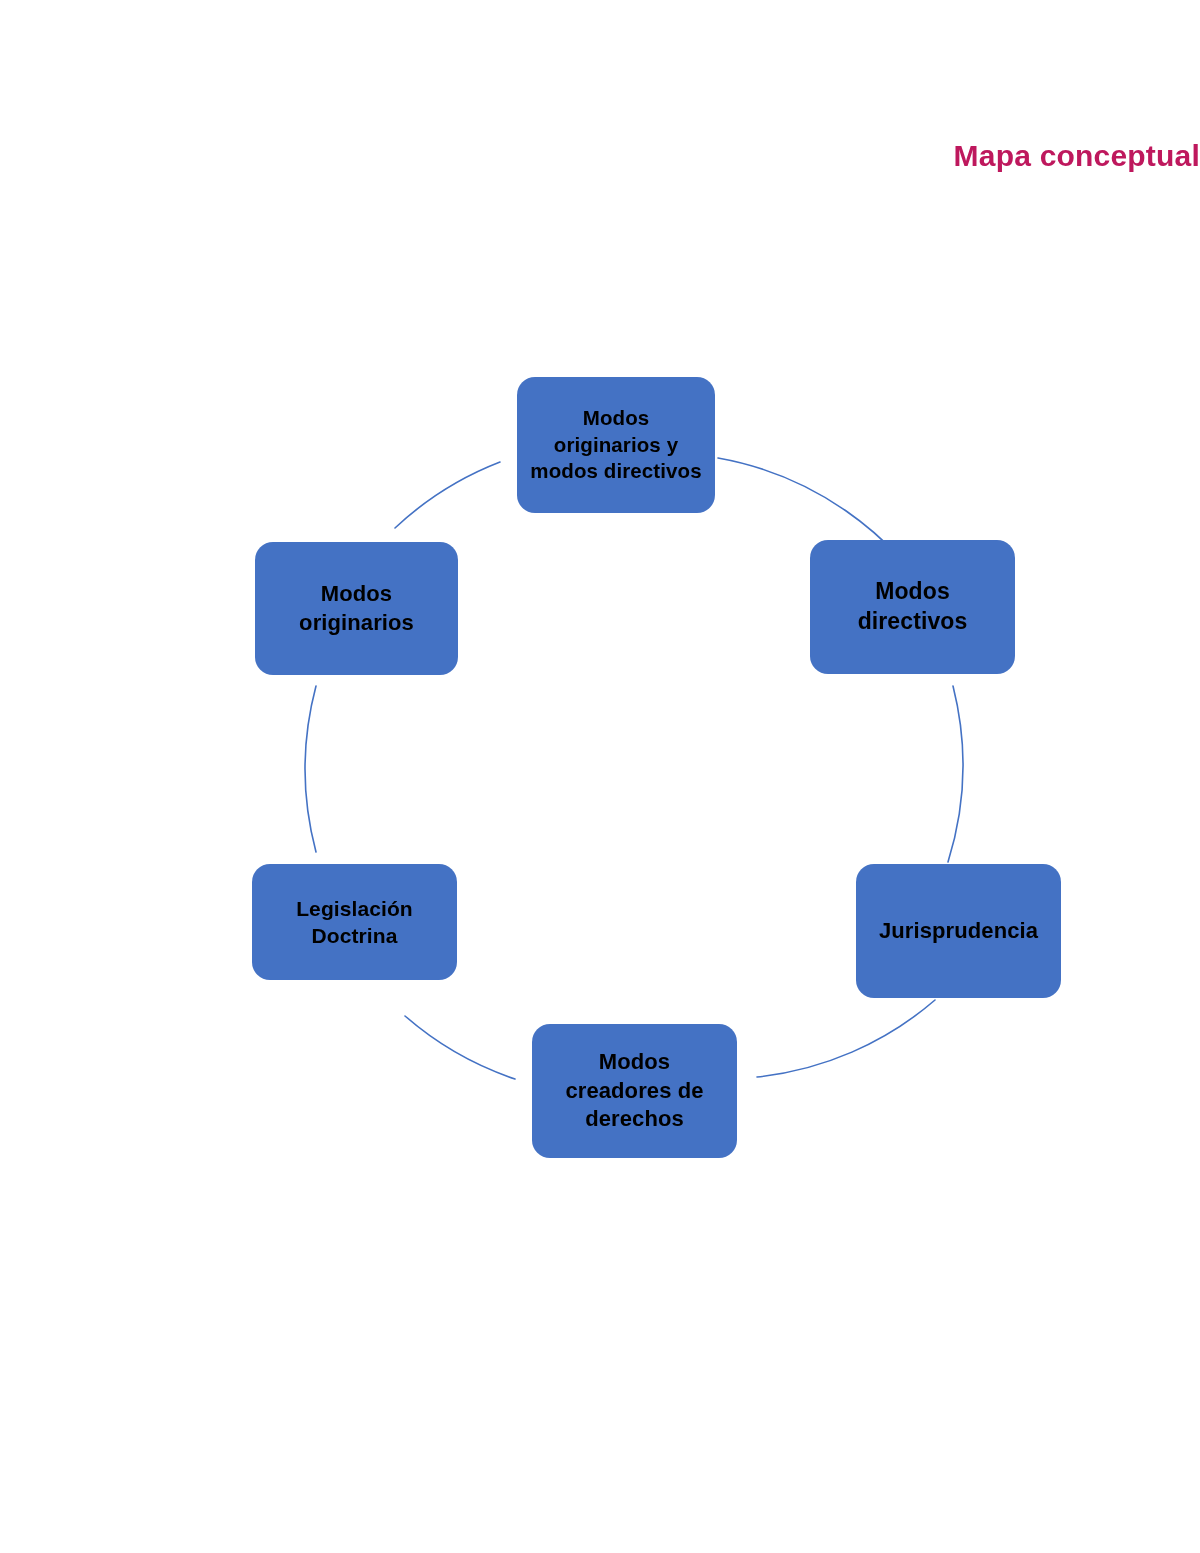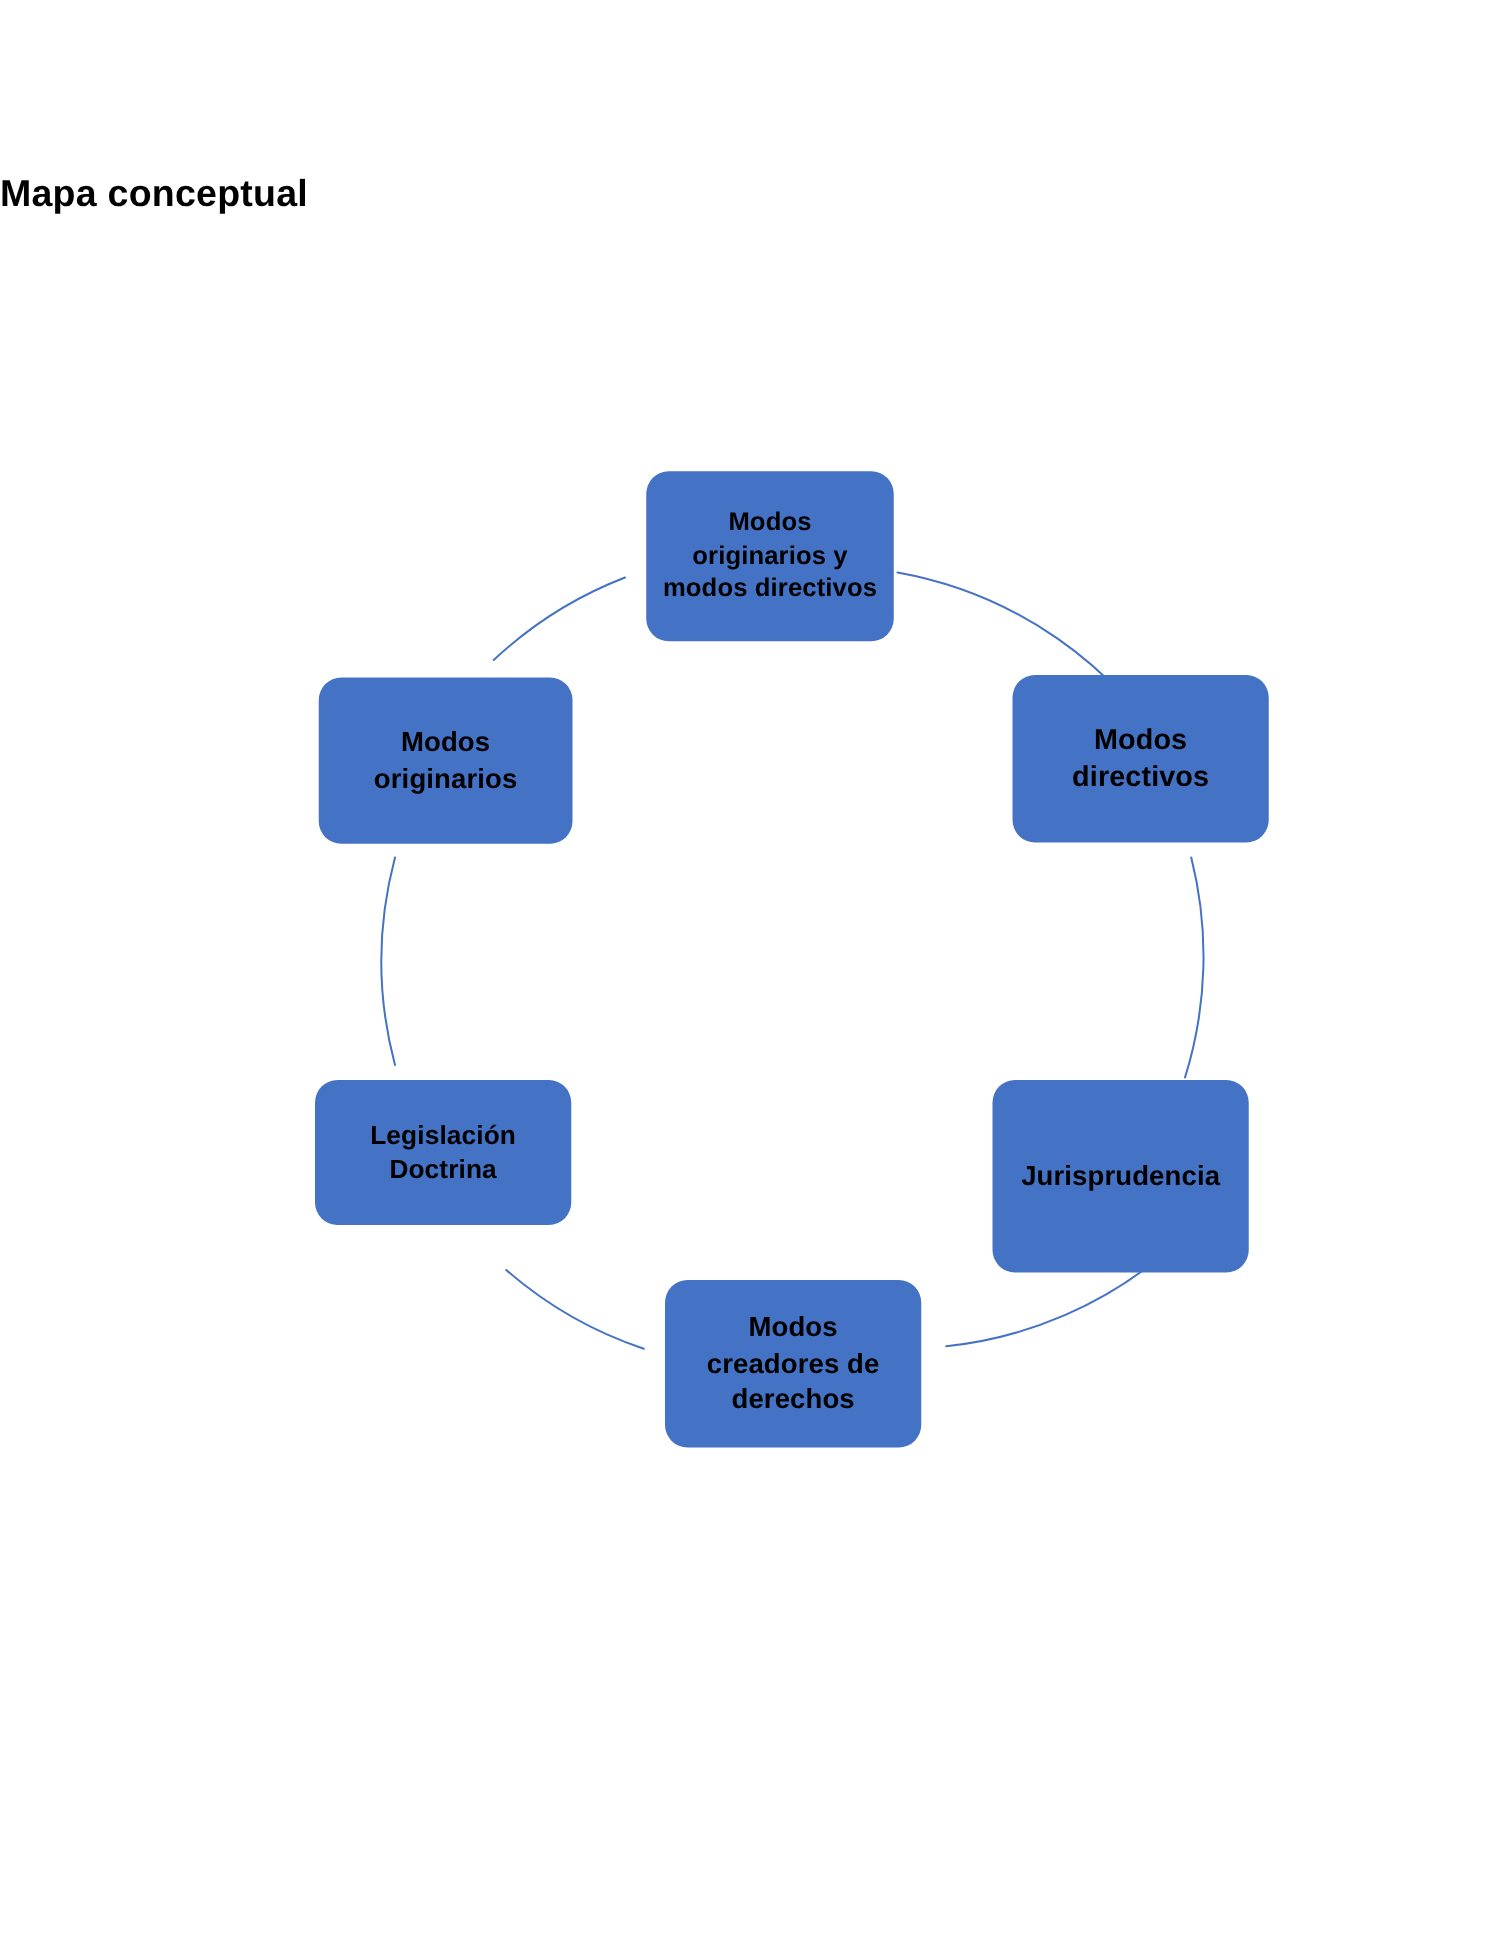--- a/index.html
+++ b/index.html
@@ -17,24 +17,24 @@
     height: 1553px;
     background: #ffffff;
     overflow: hidden;
   }
   
   #doc-title {
     position: absolute;
     left: 0;
     top: 139px;
     width: 1200px;
-    text-align: left;
+    text-align: right;
     font-size: 30px;
     font-weight: bold;
-    color: #000000;
+    color: #be185d;
     letter-spacing: 0.2px;
     line-height: 1.1;
   }
   
   #cycle-diagram {
     position: absolute;
     left: 0;
     top: 0;
     width: 1200px;
     height: 1553px;
@@ -62,21 +62,21 @@
     color: #000000;
     font-weight: bold;
     text-align: center;
     line-height: 1.30;
     letter-spacing: 0.1px;
     white-space: pre-line;
   }
   
   #node-0 { left: 517px;  top: 377px;  width: 198px; height: 136px; }
   #node-1 { left: 810px;  top: 540px;  width: 205px; height: 134px; }
-  #node-2 { left: 794px;  top: 864px;  width: 205px; height: 154px; }
+  #node-2 { left: 856px;  top: 864px;  width: 205px; height: 134px; }
   #node-3 { left: 532px;  top: 1024px; width: 205px; height: 134px; }
   #node-4 { left: 252px;  top: 864px;  width: 205px; height: 116px; }
   #node-5 { left: 255px;  top: 542px;  width: 203px; height: 133px; }
 
   #node-0 .cycle-node-label { font-size: 20.5px; }
   #node-1 .cycle-node-label { font-size: 23px; }
   #node-2 .cycle-node-label { font-size: 22px; }
   #node-3 .cycle-node-label { font-size: 22px; }
   #node-4 .cycle-node-label { font-size: 21px; }
   #node-5 .cycle-node-label { font-size: 22px; }

